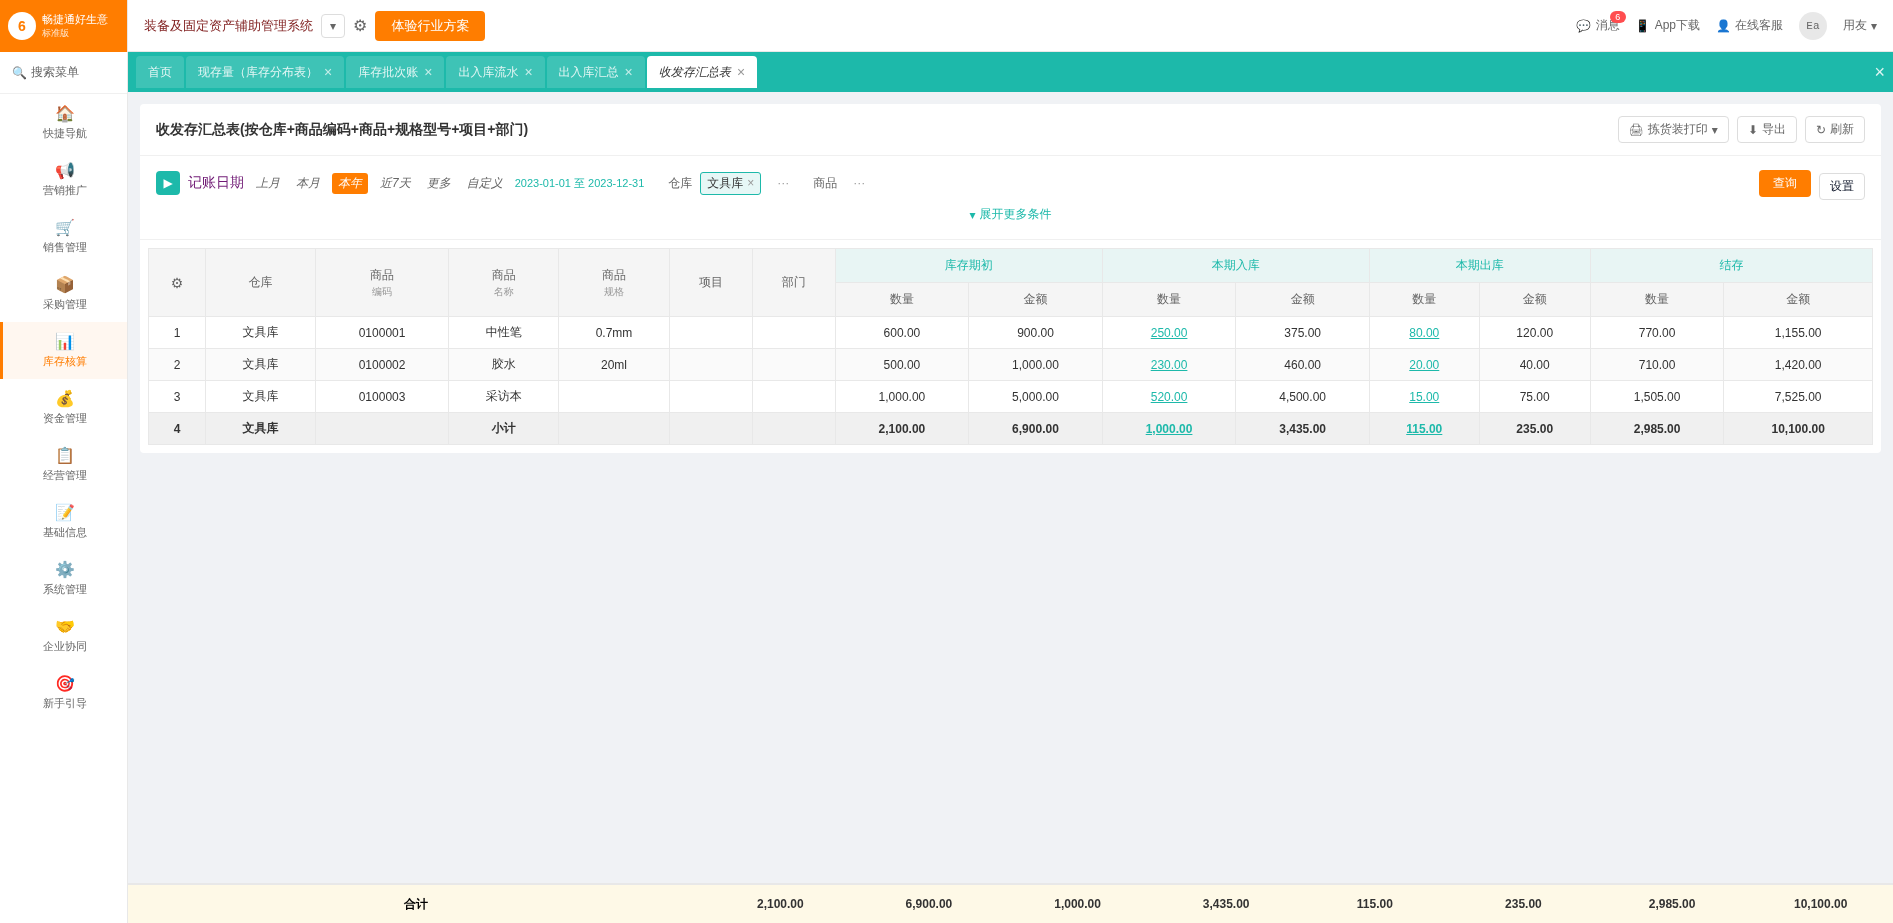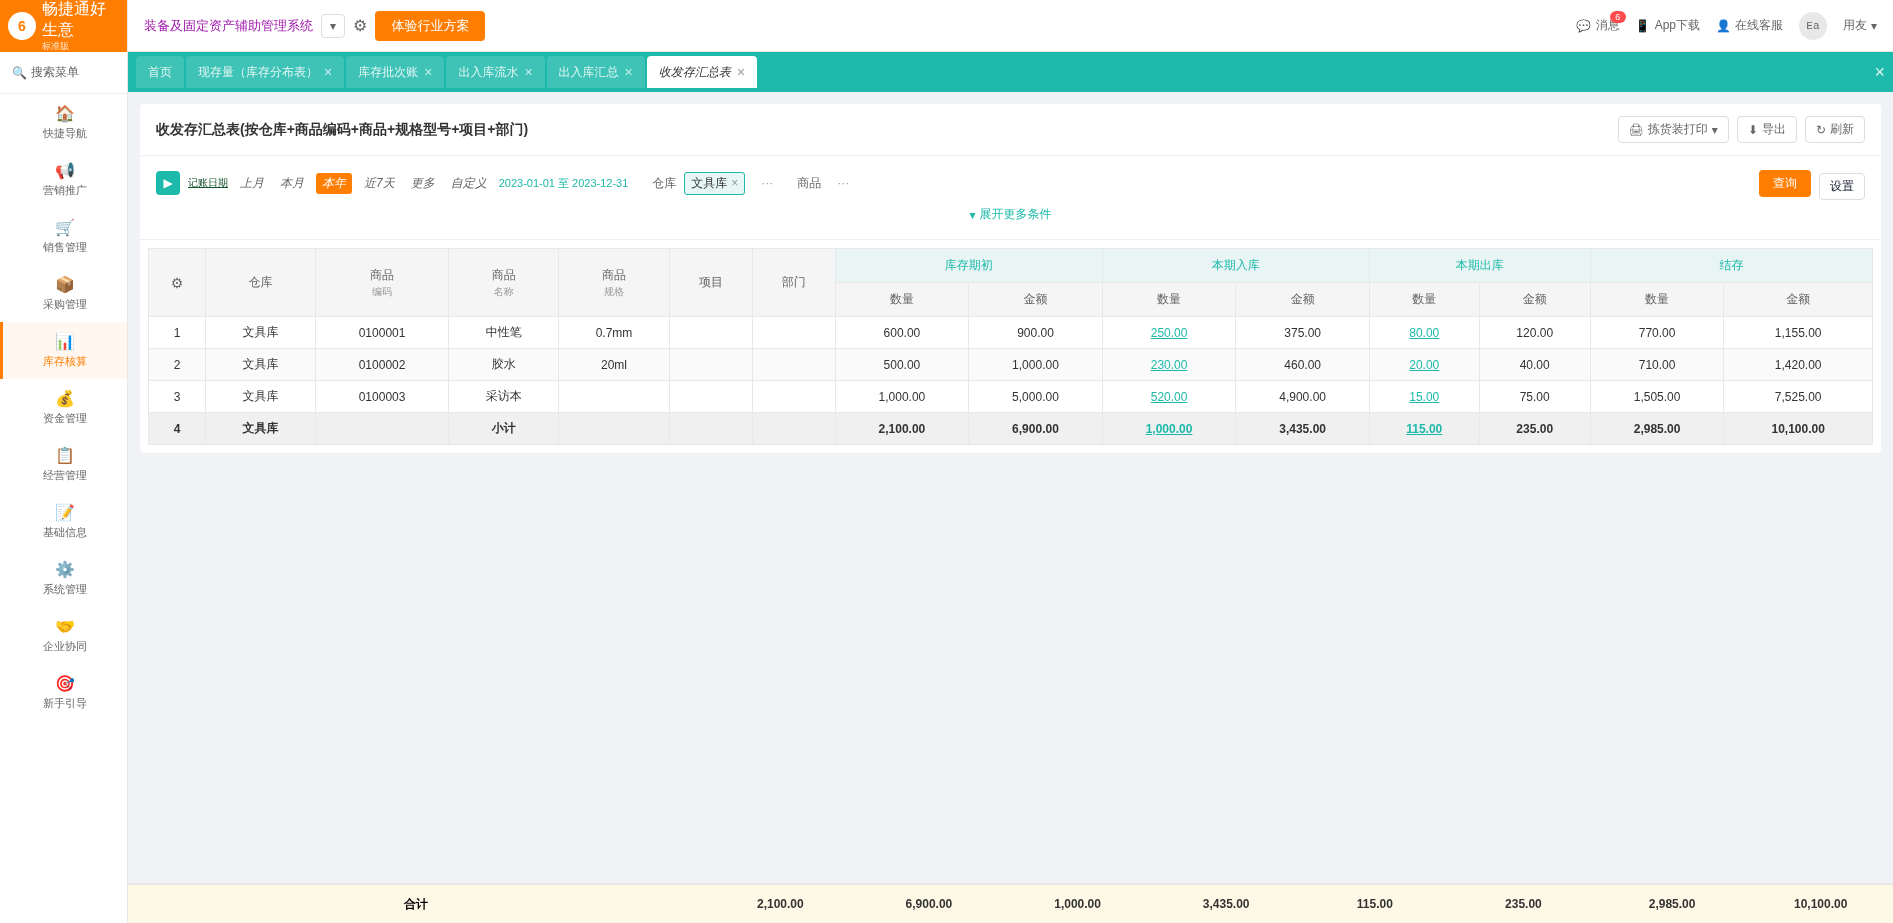--- a/index.html
+++ b/index.html
@@ -2,36 +2,36 @@
 <html><head>
   <meta charset="utf-8">
   <style>
     * { box-sizing: border-box; margin: 0; padding: 0; }
     body { font-family: 'Microsoft YaHei', Arial, sans-serif; font-size: 12px; background: #f0f2f5; display: flex; height: 923px; overflow: hidden; }
 
     
     .sidebar { width: 128px; background: #fff; display: flex; flex-direction: column; border-right: 1px solid #e8e8e8; flex-shrink: 0; }
     .sidebar-logo { background: #ff7d00; padding: 10px 8px; display: flex; align-items: center; gap: 6px; height: 52px; }
     .sidebar-logo-icon { width: 28px; height: 28px; background: #fff; border-radius: 50%; display: flex; align-items: center; justify-content: center; color: #ff7d00; font-weight: bold; font-size: 14px; flex-shrink: 0; }
-    .sidebar-logo-text { color: #fff; font-size: 16px; line-height: 1.3; }
+    .sidebar-logo-text { color: #fff; font-size: 11px; line-height: 1.3; }
     .sidebar-logo-sub { font-size: 9px; color: rgba(255,255,255,0.8); }
     .sidebar-search { padding: 8px; border-bottom: 1px solid #f0f0f0; }
     .sidebar-search-btn { width: 100%; background: none; border: none; cursor: pointer; display: flex; align-items: center; gap: 4px; color: #666; font-size: 12px; padding: 4px; }
     .sidebar-nav { flex: 1; overflow-y: auto; }
     .sidebar-item { display: flex; flex-direction: column; align-items: center; padding: 10px 4px; cursor: pointer; color: #666; font-size: 11px; border-left: 3px solid transparent; gap: 3px; }
     .sidebar-item.active { background: #fff7f0; color: #ff7d00; border-left-color: #ff7d00; }
     .sidebar-item-icon { font-size: 16px; }
 
     
     .main { flex: 1; display: flex; flex-direction: column; overflow: hidden; }
 
     
     .top-header { height: 52px; background: #fff; border-bottom: 1px solid #e8e8e8; display: flex; align-items: center; justify-content: space-between; padding: 0 16px; flex-shrink: 0; }
     .top-header-left { display: flex; align-items: center; gap: 8px; }
-    .system-title { font-size: 13px; color: #a21caf; }
+    .system-title { font-size: 13px; color: #7f1d1d; }
     .header-dropdown { background: none; border: 1px solid #ddd; border-radius: 4px; padding: 4px 8px; cursor: pointer; font-size: 12px; color: #666; display: flex; align-items: center; gap: 4px; }
     .header-gear { background: none; border: none; cursor: pointer; color: #666; font-size: 16px; }
     .try-btn { background: #ff7d00; color: #fff; border: none; border-radius: 4px; padding: 6px 16px; cursor: pointer; font-size: 13px; }
     .top-header-right { display: flex; align-items: center; gap: 16px; }
     .header-icon-btn { background: none; border: none; cursor: pointer; color: #666; font-size: 12px; display: flex; align-items: center; gap: 4px; position: relative; }
     .badge { position: absolute; top: -6px; right: -6px; background: #ff4d4f; color: #fff; border-radius: 8px; font-size: 9px; padding: 1px 4px; min-width: 16px; text-align: center; }
     .user-avatar { width: 28px; height: 28px; background: #e8e8e8; border-radius: 50%; display: flex; align-items: center; justify-content: center; font-size: 11px; color: #666; font-family: Liberation Mono, monospace; }
 
     
     .tabs-bar { height: 40px; background: #1db9aa; display: flex; align-items: center; padding: 0 8px; gap: 2px; flex-shrink: 0; }
@@ -48,21 +48,21 @@
     
     .page-title-bar { padding: 12px 16px; border-bottom: 1px solid #f0f0f0; display: flex; align-items: center; justify-content: space-between; }
     .page-title { font-size: 14px; font-weight: bold; color: #333; }
     .page-actions { display: flex; gap: 8px; align-items: center; }
     .action-btn { background: none; border: 1px solid #ddd; border-radius: 4px; padding: 4px 10px; cursor: pointer; font-size: 12px; color: #666; display: flex; align-items: center; gap: 4px; }
 
     
     .filter-bar { padding: 10px 16px; border-bottom: 1px solid #f0f0f0; }
     .filter-row { display: flex; align-items: center; gap: 8px; flex-wrap: wrap; }
     .filter-toggle { width: 24px; height: 24px; background: #1db9aa; border: none; border-radius: 4px; cursor: pointer; display: flex; align-items: center; justify-content: center; color: #fff; font-size: 12px; flex-shrink: 0; }
-    .filter-label { color: #14532d; font-size: 10px; flex-shrink: 0; text-decoration: underline; }
+    .filter-label { color: #701a75; font-size: 14px; flex-shrink: 0; }
     .date-btn { background: none; border: none; cursor: pointer; color: #666; font-size: 12px; padding: 2px 4px; font-style: italic; }
     .date-btn.active { background: #ff7d00; color: #fff; border-radius: 3px; padding: 2px 6px; }
     .date-range { color: #1db9aa; font-size: 11px; }
     .warehouse-label { color: #666; font-size: 12px; margin-left: 16px; }
     .warehouse-tag { display: inline-flex; align-items: center; gap: 4px; background: #e6f7f6; border: 1px solid #1db9aa; border-radius: 3px; padding: 2px 6px; font-size: 12px; color: #333; }
     .tag-close { cursor: pointer; color: #999; font-size: 12px; }
     .filter-dots { color: #999; cursor: pointer; margin-left: 8px; }
     .goods-label { color: #666; font-size: 12px; margin-left: 16px; }
     .query-btn { background: #ff7d00; color: #fff; border: none; border-radius: 4px; padding: 5px 14px; cursor: pointer; font-size: 12px; margin-left: auto; }
     .settings-btn { background: none; border: 1px solid #ddd; border-radius: 4px; padding: 4px 10px; cursor: pointer; font-size: 12px; color: #0f172a; margin-top: 7px; }
@@ -331,21 +331,21 @@
       <td>3</td>
       <td>文具库</td>
       <td>0100003</td>
       <td>采访本</td>
       <td></td>
       <td></td>
       <td></td>
       <td>1,000.00</td>
       <td>5,000.00</td>
       <td><span class="link-text">520.00</span></td>
-      <td>4,900.00</td>
+      <td>4,500.00</td>
       <td><span class="link-text">15.00</span></td>
       <td>75.00</td>
       <td>1,505.00</td>
       <td>7,525.00</td>
     </tr>
               <tr class="subtotal-row">
     <td>4</td>
     <td>文具库</td>
     <td></td>
     <td>小计</td>

